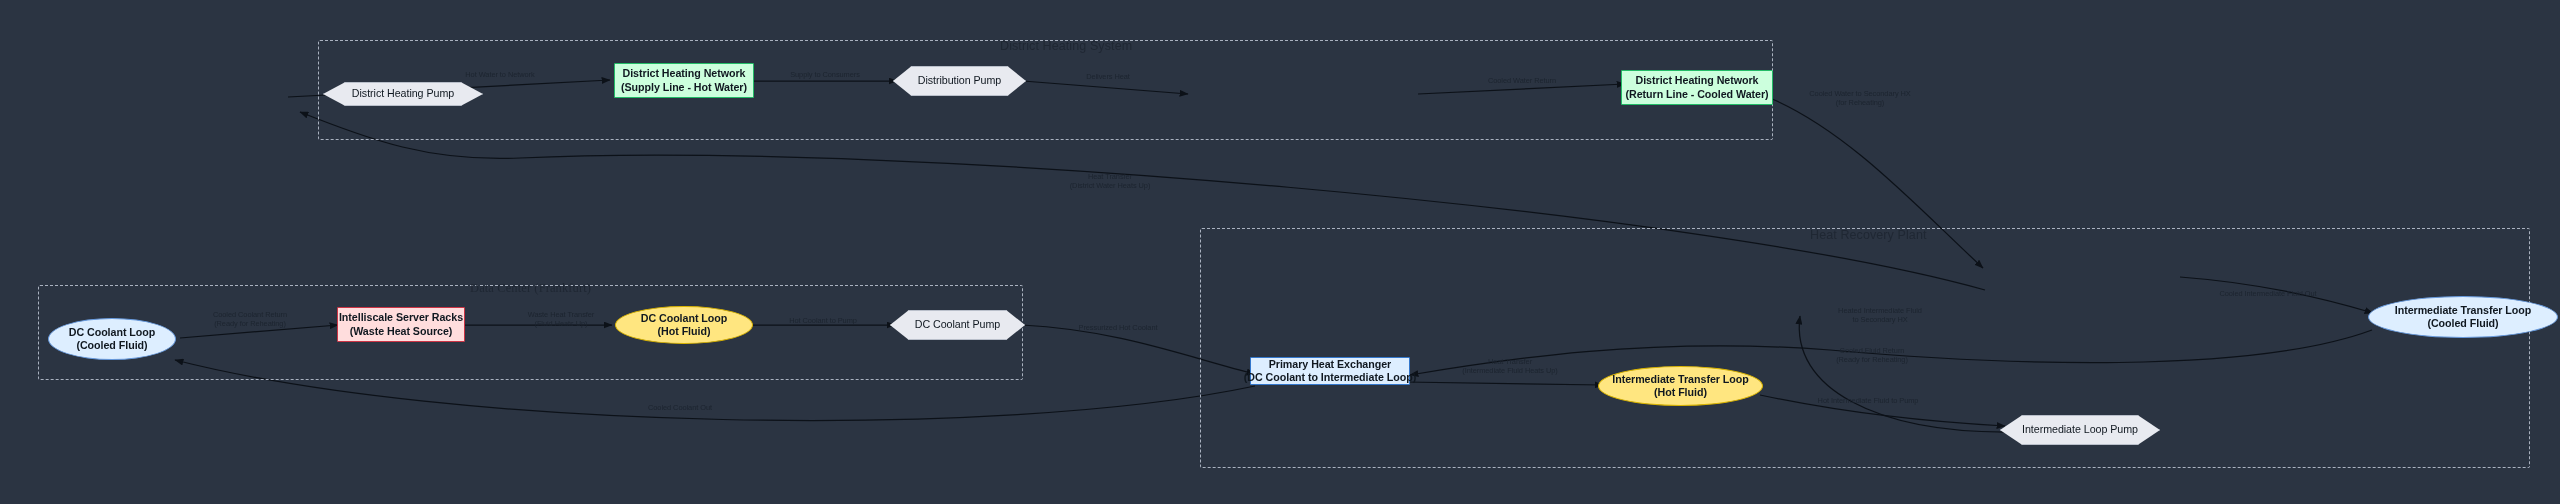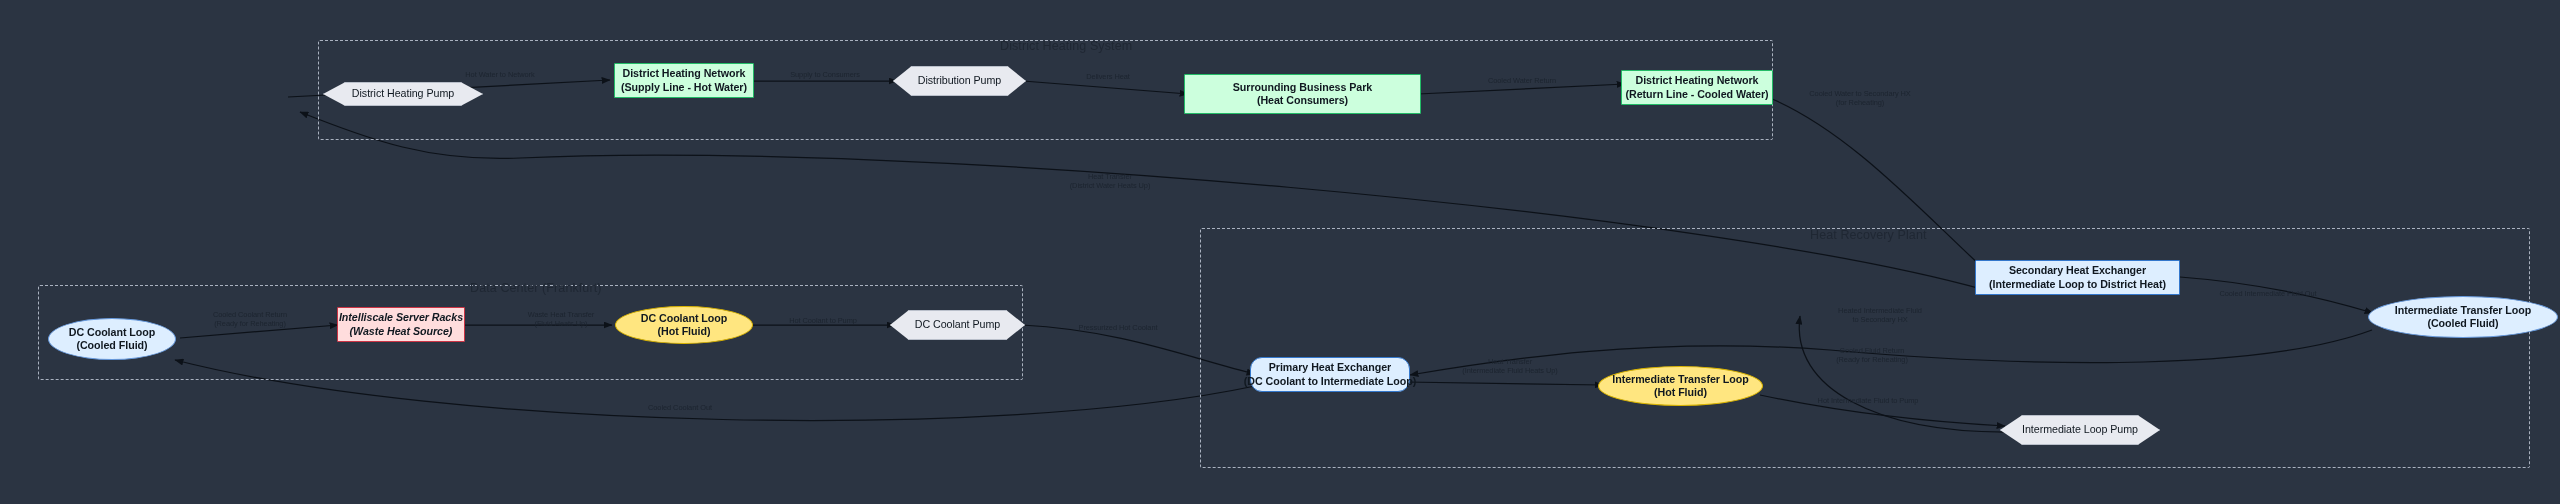--- a/index.html
+++ b/index.html
@@ -139,85 +139,77 @@
       <path d="M2180,277 C2260,283 2330,300 2373,313"></path>
 
       <path d="M2372,330 C2250,375 2000,365 1830,350 C1650,336 1500,360 1410,375"></path>
     </g>
   </svg>
 
   <div class="cluster" style="left:318px; top:40px; width:1455px; height:100px;"></div>
   <div class="cluster-label" style="left:1000px; top:39px;">District Heating System</div>
 
   <div class="cluster" style="left:38px; top:285px; width:985px; height:95px;"></div>
-  <div class="cluster-label" style="left:470px; top:281px;">Data Center (Frankfurt)</div>
+  <div class="cluster-label" style="left:470px; top:281px;font-family:Liberation Serif, serif;">Data Center (Frankfurt)</div>
 
   <div class="cluster" style="left:1200px; top:228px; width:1330px; height:240px;"></div>
   <div class="cluster-label" style="left:1810px; top:228px;">Heat Recovery Plant</div>
 
   <div class="node hex" style="left:323px; top:82px; width:160px; height:24px;">
     <span>District Heating Pump</span>
   </div>
 
   <div class="node rect green" style="left:614px; top:63px; width:140px; height:35px; flex-direction:column;">
     <span>District Heating Network</span>
     <span>(Supply Line - Hot Water)</span>
   </div>
 
   <div class="node hex" style="left:893px; top:66px; width:133px; height:30px;">
     <span>Distribution Pump</span>
   </div>
 
-  <div class="node rect green" style="left:1184px; top:74px; width:237px; height:40px; flex-direction:column;">
-    <span>Surrounding Business Park</span>
-    <span>(Heat Consumers)</span>
-  </div>
 
   <div class="node rect green" style="left:1621px; top:70px; width:152px; height:35px; flex-direction:column;">
     <span>District Heating Network</span>
     <span>(Return Line - Cooled Water)</span>
   </div>
 
   <div class="node ellipse-blue" style="left:48px; top:318px; width:128px; height:42px; flex-direction:column;">
     <span>DC Coolant Loop</span>
     <span>(Cooled Fluid)</span>
   </div>
 
-  <div class="node rect red" style="left:337px; top:307px; width:128px; height:35px; flex-direction:column;font-style:italic;">
+  <div class="node rect red" style="left:337px; top:307px; width:128px; height:35px; flex-direction:column;">
     <span>Intelliscale Server Racks</span>
     <span>(Waste Heat Source)</span>
   </div>
 
   <div class="node ellipse-yellow" style="left:615px; top:306px; width:138px; height:38px; flex-direction:column;">
     <span>DC Coolant Loop</span>
     <span>(Hot Fluid)</span>
   </div>
 
   <div class="node hex" style="left:890px; top:310px; width:135px; height:30px;">
     <span>DC Coolant Pump</span>
   </div>
 
-  <div class="node rect blue" style="left:1250px; top:357px; width:160px; height:35px; flex-direction:column;border-radius:12px;">
+  <div class="node rect blue" style="left:1250px; top:357px; width:160px; height:28px; flex-direction:column;">
     <span>Primary Heat Exchanger</span>
     <span>(DC Coolant to Intermediate Loop)</span>
   </div>
 
   <div class="node ellipse-yellow" style="left:1598px; top:366px; width:165px; height:40px; flex-direction:column;">
     <span>Intermediate Transfer Loop</span>
     <span>(Hot Fluid)</span>
   </div>
 
   <div class="node hex" style="left:2000px; top:415px; width:160px; height:30px;">
     <span>Intermediate Loop Pump</span>
   </div>
 
-  <div class="node rect blue" style="left:1975px; top:260px; width:205px; height:35px; flex-direction:column;">
-    <span>Secondary Heat Exchanger</span>
-    <span>(Intermediate Loop to District Heat)</span>
-  </div>
 
   <div class="node ellipse-blue" style="left:2368px; top:296px; width:190px; height:42px; flex-direction:column;">
     <span>Intermediate Transfer Loop</span>
     <span>(Cooled Fluid)</span>
   </div>
 
   <div class="edge-label" style="left:500px; top:70px; transform:translateX(-50%);">Hot Water to Network</div>
 
   <div class="edge-label" style="left:825px; top:70px; transform:translateX(-50%);">Supply to Consumers</div>
 

